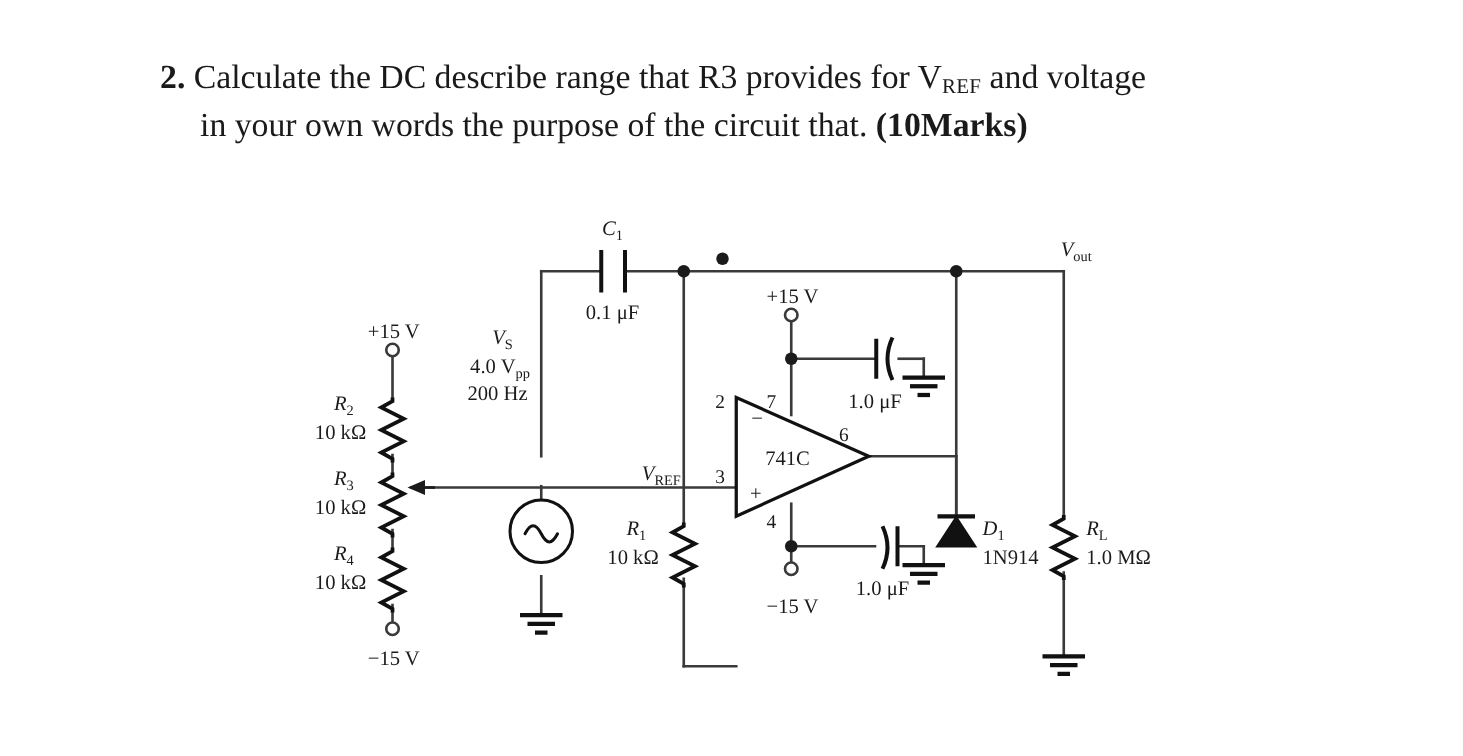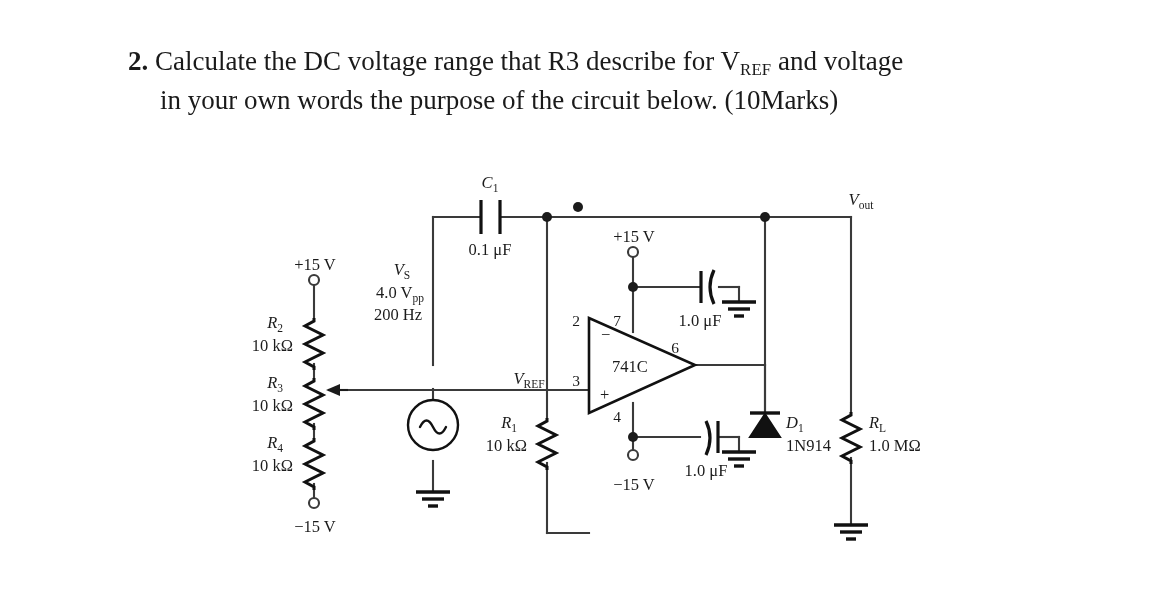--- a/index.html
+++ b/index.html
@@ -25,21 +25,21 @@
     color: #1a1a1a;
   }
   #question .qnum {
     font-weight: bold;
   }
   #question .indent {
     display: block;
     padding-left: 32px;
   }
   #question .marks {
-    font-weight: normal;
+    font-weight: bold;
   }
   .sub {
     font-size: 0.62em;
     vertical-align: -0.28em;
     letter-spacing: 0.2px;
   }
   #circuit {
     position: absolute;
     left: 0;
     top: 150px;
@@ -54,23 +54,23 @@
   .lbl-i { font-size: 16.5px; font-style: italic; }
   .sb { font-size: 11.5px; }
   .pin { font-size: 15.5px; }
   .opname { font-size: 16.5px; }
 </style>
 </head>
 <body>
 
 <div id="question">
   <span class="qnum">2.</span>
-  <span>Calculate the DC voltage range that R3 describe for V</span><span class="sub">REF</span><span> and voltage</span>
+  <span>Calculate the DC describe range that R3 provides for V</span><span class="sub">REF</span><span> and voltage</span>
   <span class="indent">
-    <span>in your own words the purpose of the circuit below. </span><span class="marks">(10Marks)</span>
+    <span>in your own words the purpose of the circuit that. </span><span class="marks">(10Marks)</span>
   </span>
 </div>
 
 <div id="circuit">
 <svg width="1170" height="440" viewBox="0 0 1170 440">
 
   <g fill="none" stroke="#3a3a3a" stroke-width="2.1" stroke-linecap="square">
 
     <path d="M433,67 L433,215"></path>
     <path d="M433,67 L479,67"></path>

